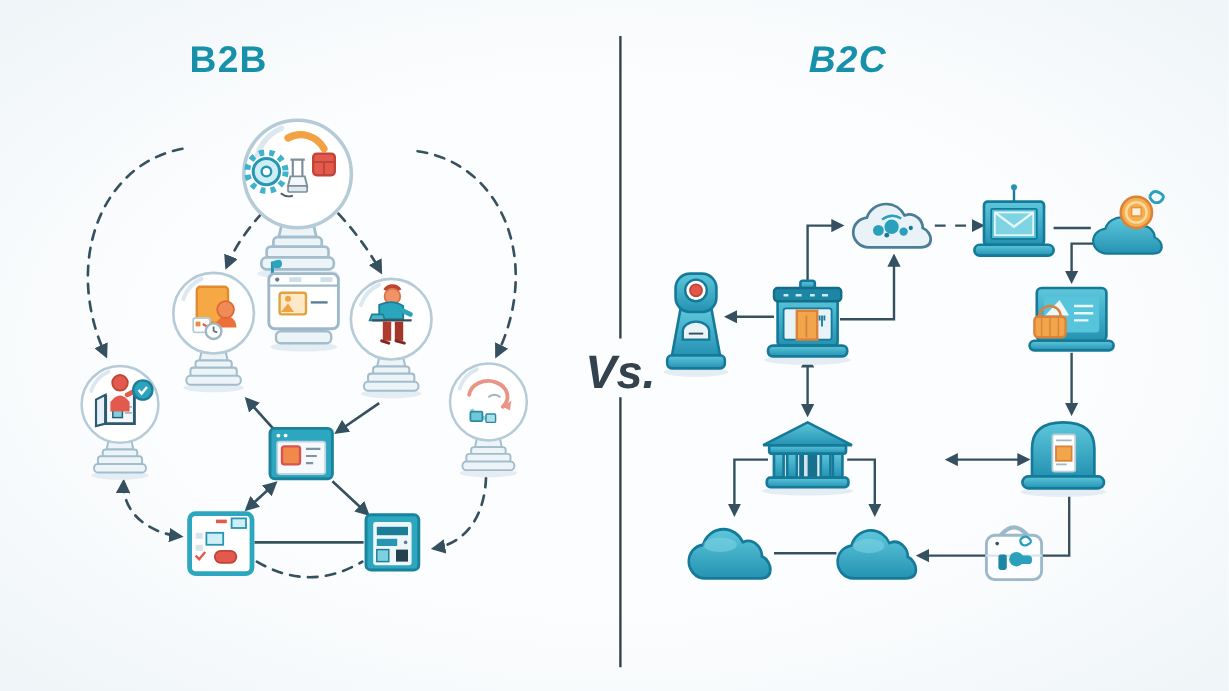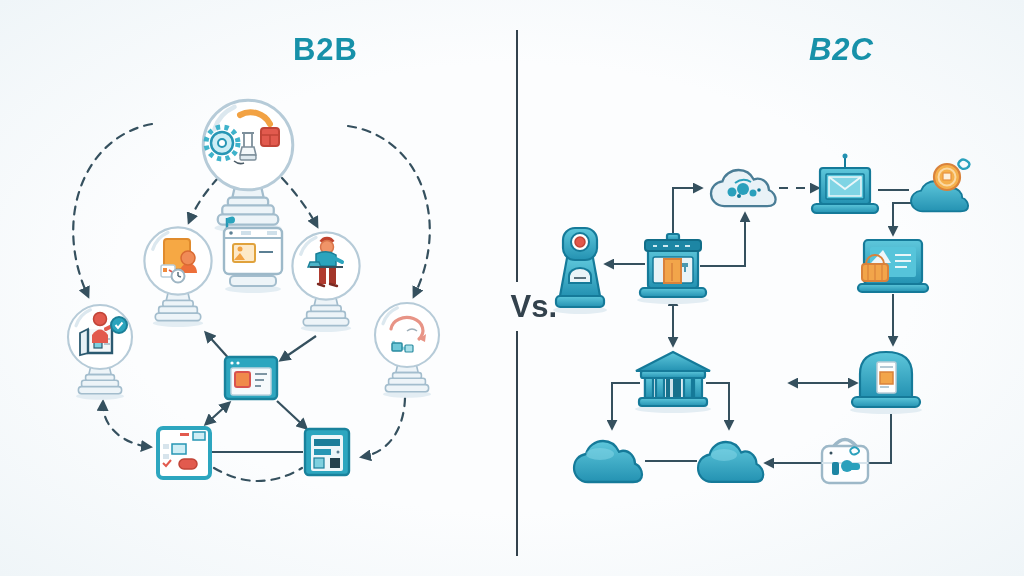--- a/index.html
+++ b/index.html
@@ -5,25 +5,25 @@
   :root{
     --title-teal:#1791a9; --divider:#33424d; --arrow:#35505e;
     --teal-primary:#2aa0bc; --teal-dark:#157a99; --orange:#f2a54a;
     --orange-dark:#d9823b; --red:#e2574b; --red-dark:#c14437; --background:#f8fafc;
   }
   *{margin:0;padding:0;box-sizing:border-box;}
   html,body{width:1024px;height:576px;overflow:hidden;}
   body{font-family:"Liberation Sans",sans-serif;}
   .stage{position:relative;width:1024px;height:576px;
     background:radial-gradient(ellipse at 50% 50%, #fcfdfe 55%, #eff5f8 100%);}
-  .ttl{position:absolute;top:32px;width:200px;text-align:right;
+  .ttl{position:absolute;top:32px;width:200px;text-align:left;
     font-size:31px;font-weight:bold;letter-spacing:1px;color:var(--title-teal);}
   .ttl.left{left:158px;} .ttl.right{left:674px;font-style:italic;}
-  .vs{position:absolute;left:477px;top:289px;width:80px;text-align:right;
-    font-size:31px;font-weight:bold;color:var(--divider);}
+  .vs{position:absolute;left:477px;top:289px;width:80px;text-align:center;
+    font-size:39px;font-weight:bold;color:var(--divider);font-style:italic;}
   svg{position:absolute;left:0;top:0;}
   .divline{stroke:var(--divider);stroke-width:2;}
   .ln{stroke:var(--arrow);stroke-width:2;fill:none;}
   .lnb{stroke:var(--arrow);stroke-width:2.2;fill:none;}
   .dash{stroke:var(--arrow);stroke-width:2.2;fill:none;
     stroke-dasharray:8 7;stroke-linecap:round;}
   .ahp{fill:var(--arrow);}
   .ped{fill:#edf4f8;stroke:#a3bdcd;stroke-width:2;}
   .tg{fill:url(#tealGrad);stroke:var(--teal-dark);stroke-width:2.2;}
 </style>

